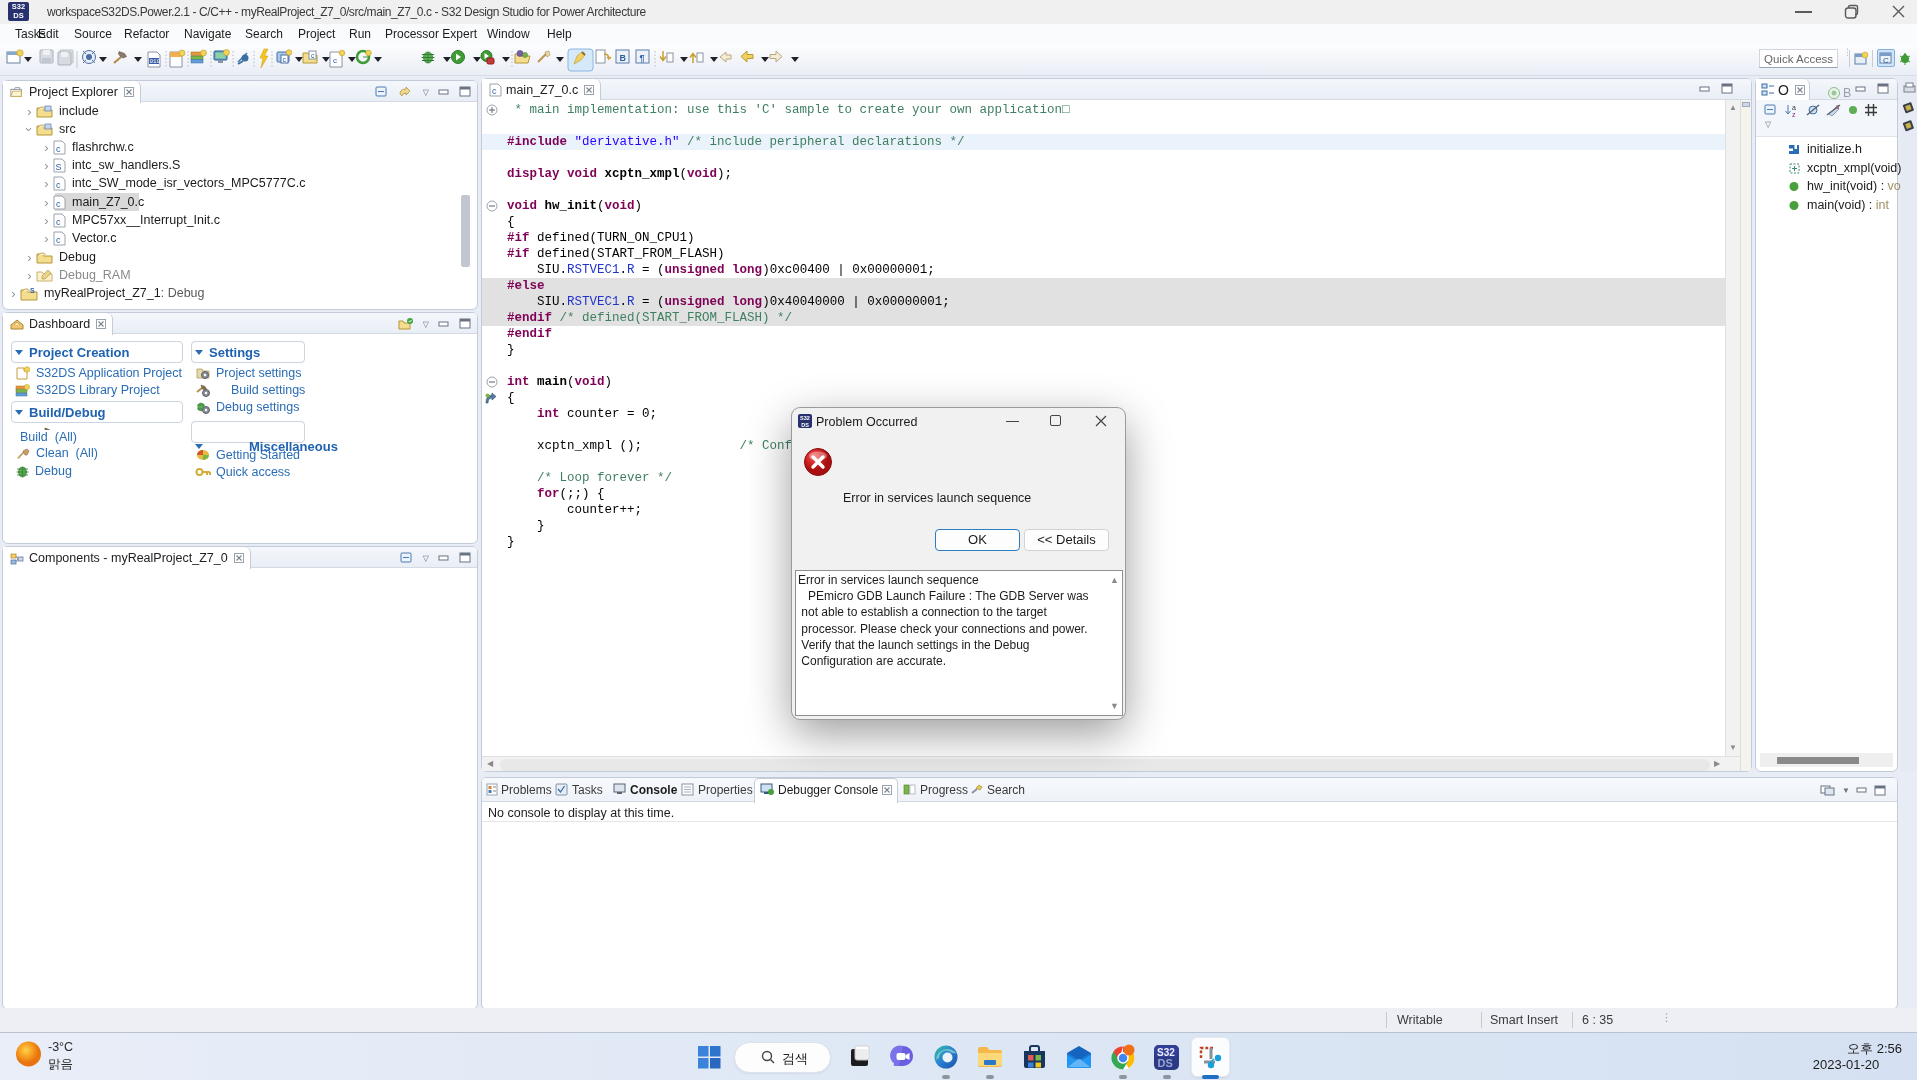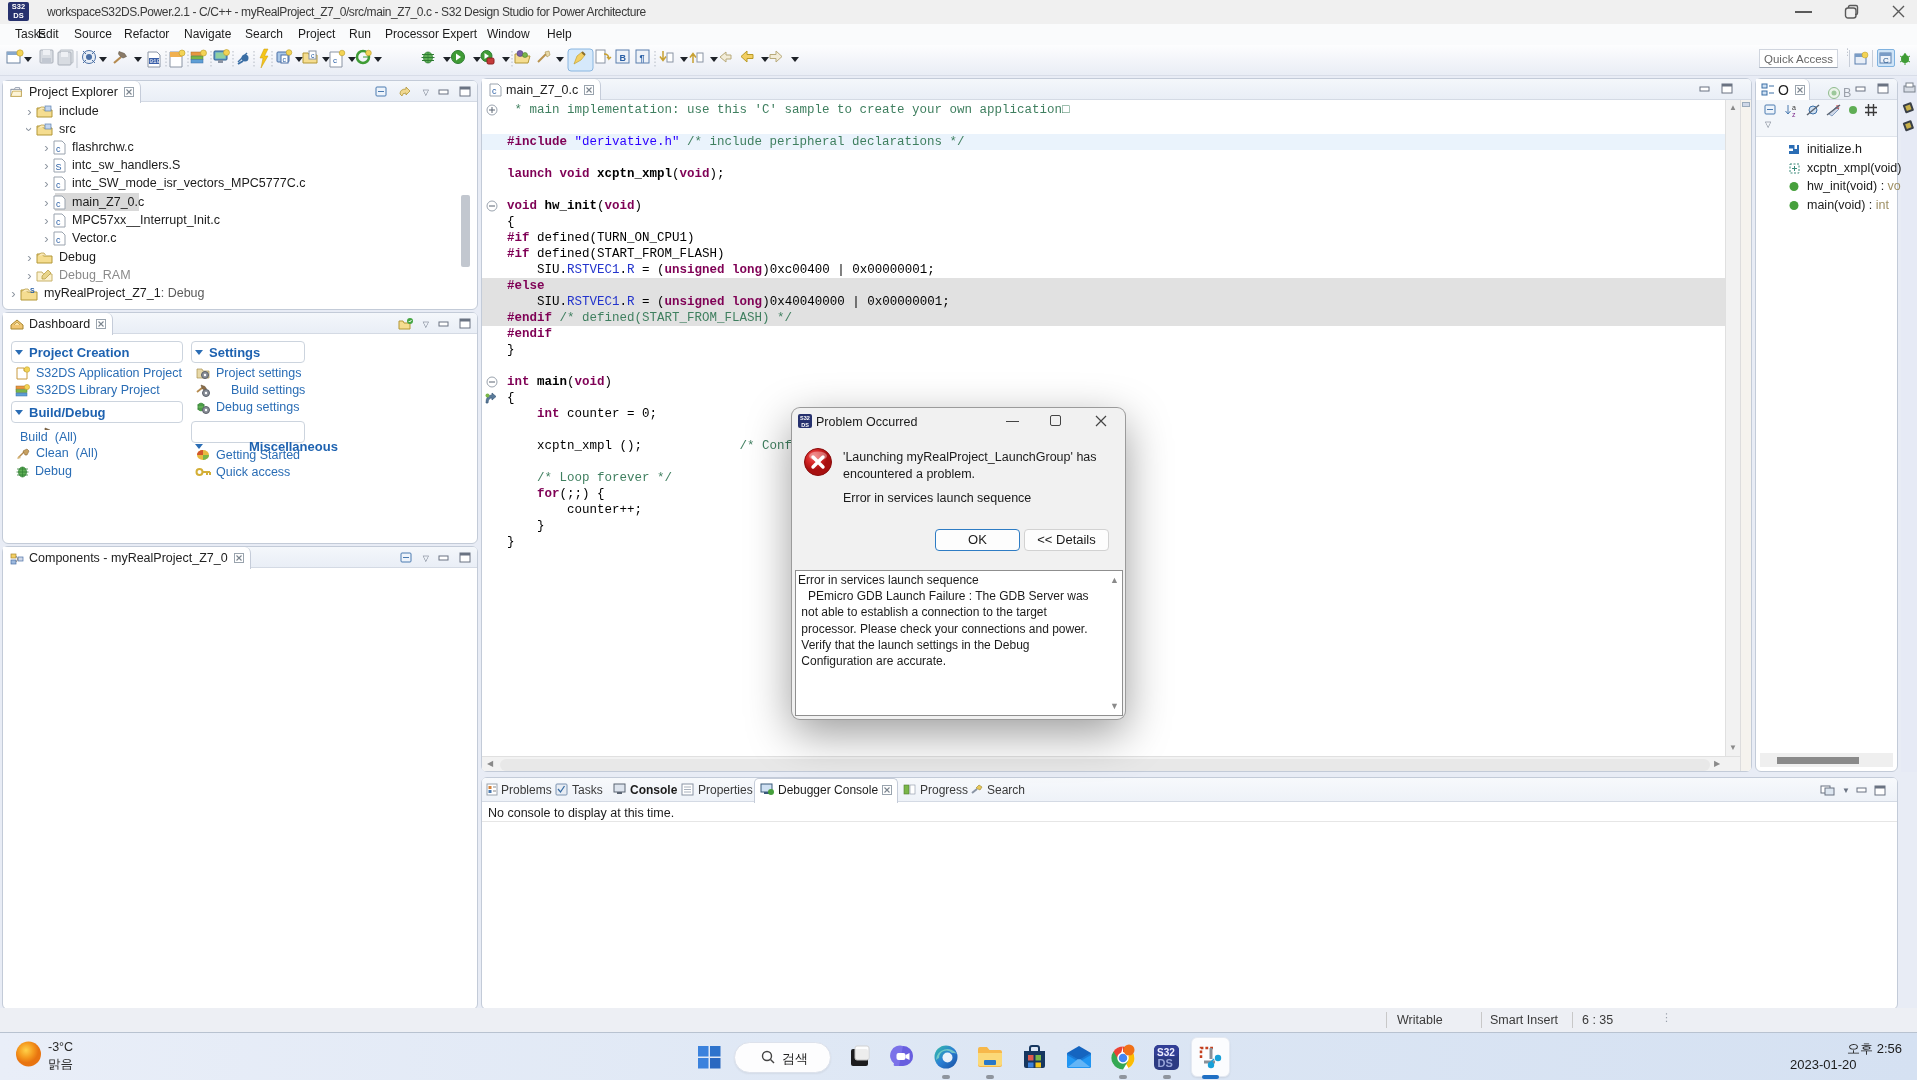--- a/index.html
+++ b/index.html
@@ -597,21 +597,21 @@
         <rect x="1" y="1" width="10" height="2.5" fill="#6a7382"></rect>
       </svg>
   </div>
   <div id="editor" style="position:absolute;left:0;top:21px;right:0;bottom:0;background:#fff;overflow:hidden;border-radius:0 0 4px 4px;">
     <div class="ab" style="left:0;top:34px;width:1243px;height:16px;background:#eaf3fc;"></div>
     <div class="ab" style="left:0;top:178px;width:1243px;height:48px;background:#e1e1e1;"></div>
     <pre style="position:absolute;left:25px;top:2px;font-size:12.5px;line-height:16px;color:#000;"> <span class="c">* main implementation: use this 'C' sample to create your own application□</span>
 
 <span class="k">#include</span> <span class="s">"derivative.h"</span> <span class="c">/* include peripheral declarations */</span>
 
-<span class="k">launch</span> <span class="k">void</span> <b>xcptn_xmpl</b>(<span class="k">void</span>);
+<span class="k">display</span> <span class="k">void</span> <b>xcptn_xmpl</b>(<span class="k">void</span>);
 
 <span class="k">void</span> <b>hw_init</b>(<span class="k">void</span>)
 {
 <span class="k">#if</span> defined(TURN_ON_CPU1)
 <span class="k">#if</span> defined(START_FROM_FLASH)
     SIU.<span class="f">RSTVEC1</span>.<span class="f">R</span> = (<span class="k">unsigned</span> <span class="k">long</span>)0xc00400 | 0x00000001;
 <span class="k">#else</span>
     SIU.<span class="f">RSTVEC1</span>.<span class="f">R</span> = (<span class="k">unsigned</span> <span class="k">long</span>)0x40040000 | 0x00000001;
 <span class="k">#endif</span> <span class="c">/* defined(START_FROM_FLASH) */</span>
 <span class="k">#endif</span>
@@ -947,21 +947,21 @@
       <path d="M17 17 l-4 4" stroke="#18a0d8" stroke-width="1.5"></path>
     </svg>
   <div class="ab" style="left:1202px;top:42px;width:17px;height:3.5px;background:#1f6fc4;border-radius:2px;"></div>
 
   <div class="ab" style="left:942px;top:42px;width:8px;height:3.5px;background:#8f959e;border-radius:2px;"></div>
   <div class="ab" style="left:986px;top:42px;width:8px;height:3.5px;background:#8f959e;border-radius:2px;"></div>
   <div class="ab" style="left:1119px;top:42px;width:8px;height:3.5px;background:#8f959e;border-radius:2px;"></div>
   <div class="ab" style="left:1163px;top:42px;width:8px;height:3.5px;background:#8f959e;border-radius:2px;"></div>
 
   <div class="ab" style="left:1790px;top:7px;width:112px;text-align:right;font-size:13px;color:#1b1b1b;">오후 2:56</div>
-  <div class="ab" style="left:1790px;top:24px;width:112px;text-align:left;font-size:13px;color:#1b1b1b;">2023-01-20</div>
+  <div class="ab" style="left:1790px;top:24px;width:112px;text-align:center;font-size:13px;color:#1b1b1b;">2023-01-20</div>
 </div>
 
 <div id="dialog" class="ab" style="left:792px;top:408px;width:333px;height:311px;background:#f1f1f1;border-radius:8px;box-shadow:0 0 0 1px #9b9b9b, 0 14px 45px rgba(0,0,0,0.4);">
   <div class="ab" style="left:6px;top:6px;width:14px;height:14px;background:#26316e;border-radius:2px;color:#fff;font-size:5.5px;font-weight:bold;text-align:center;line-height:6.5px;padding-top:1px;">S32<br>DS</div>
   <div class="ab" style="left:24px;top:7px;font-size:12.5px;color:#1a1a1a;text-align:center;">Problem Occurred</div>
   <div class="ab" style="left:214px;top:13px;width:13px;height:1.3px;background:#444;"></div>
   <div class="ab" style="left:258px;top:7px;width:11px;height:11px;border:1.2px solid #444;border-radius:2px;"></div>
   <svg class="ab" style="left:303px;top:7px;" width="12" height="12">
       <path d="M1 1 L11 11 M11 1 L1 11" stroke="#444" stroke-width="1.2"></path>
     </svg>
@@ -970,21 +970,20 @@
         <radialGradient id="rg" cx="0.35" cy="0.3">
           <stop offset="0%" stop-color="#f05a5a"></stop>
           <stop offset="55%" stop-color="#d42525"></stop>
           <stop offset="100%" stop-color="#a81010"></stop>
         </radialGradient>
       </defs>
     <circle cx="15" cy="15" r="13.5" fill="url(#rg)" stroke="#8a0c0c" stroke-width="1"></circle>
     <ellipse cx="15" cy="9" rx="9" ry="4.5" fill="#fff" opacity="0.35"></ellipse>
     <path d="M10 10 L20 20 M20 10 L10 20" stroke="#fff" stroke-width="3.4" stroke-linecap="round"></path>
   </svg>
-  <div class="ab" style="left:51px;top:41px;width:275px;font-size:12.5px;line-height:16.5px;color:#1a1a1a;">'Launching myRealProject_LaunchGroup' has encountered a problem.</div>
   <div class="ab" style="left:51px;top:83px;font-size:12.5px;color:#1a1a1a;">Error in services launch sequence</div>
   <div class="ab" style="left:143px;top:121px;width:85px;height:22px;background:#fdfdfd;border:1px solid #2e7cc4;border-radius:4px;font-size:13px;color:#1a1a1a;text-align:center;line-height:20px;">OK</div>
   <div class="ab" style="left:232px;top:121px;width:85px;height:22px;background:#fdfdfd;border:1px solid #d2d2d2;border-radius:4px;font-size:13px;color:#1a1a1a;text-align:center;line-height:20px;">&lt;&lt; Details</div>
   <div class="ab" style="left:3px;top:162px;width:328px;height:146px;background:#fff;border:1px solid #8f8f8f;overflow:hidden;">
     <div style="position:absolute;left:2px;top:1px;font-size:12px;line-height:16.2px;color:#1b1b1b;white-space:pre;">Error in services launch sequence
    PEmicro GDB Launch Failure : The GDB Server was
  not able to establish a connection to the target
  processor. Please check your connections and power.
  Verify that the launch settings in the Debug
  Configuration are accurate.</div>

